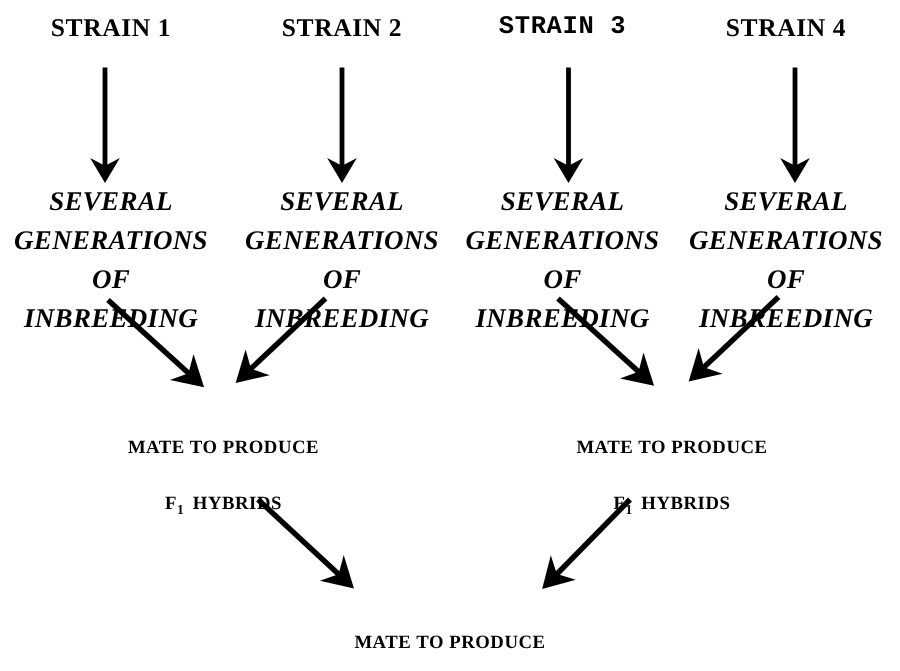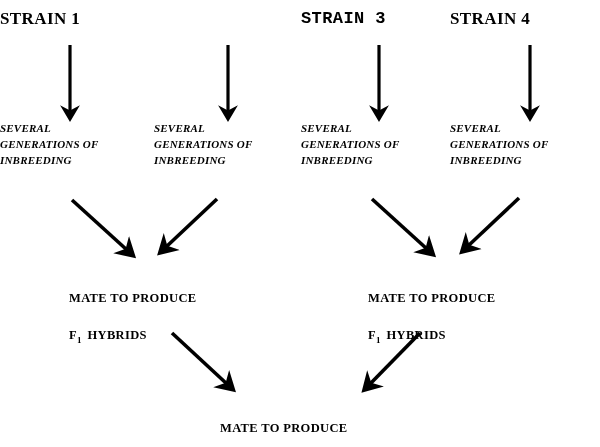--- a/index.html
+++ b/index.html
@@ -19,32 +19,32 @@
   }
   #arrow-layer {
     position: absolute;
     left: 0;
     top: 0;
     width: 600px;
     height: 447px;
   }
   .node {
     position: absolute;
-    text-align: left;
+    text-align: center;
     color: #000000;
     line-height: 1.18;
     white-space: pre-line;
   }
   .strain-label {
     font-size: 17px;
     font-weight: bold;
     letter-spacing: 0.4px;
   }
   .inbreed-label {
-    font-size: 11px;
+    font-size: 18px;
     font-weight: bold;
     font-style: italic;
     letter-spacing: 0.2px;
     line-height: 1.45;
   }
   .cross-label {
     font-size: 12.5px;
     font-weight: bold;
     letter-spacing: 0.35px;
     line-height: 1.5;
@@ -84,20 +84,21 @@
         <line x1="372" y1="199" x2="427" y2="249" stroke="#000000" stroke-width="3.6" marker-end="url(#head-d)"></line>
         <line x1="519" y1="198" x2="468" y2="246" stroke="#000000" stroke-width="3.6" marker-end="url(#head-d)"></line>
       </g>
     <g id="final-arrows">
         <line x1="172" y1="333" x2="227" y2="384" stroke="#000000" stroke-width="3.6" marker-end="url(#head-d)"></line>
         <line x1="420" y1="333" x2="370" y2="384" stroke="#000000" stroke-width="3.6" marker-end="url(#head-d)"></line>
       </g>
   </svg>
 
   <div class="node strain-label" style="left:0;top:9px;width:148px;">STRAIN 1</div>
+  <div class="node strain-label" style="left:154px;top:9px;width:148px;">STRAIN 2</div>
   <div class="node strain-label" style="left:301px;top:9px;width:148px;font-family:Liberation Mono, monospace;">STRAIN 3</div>
   <div class="node strain-label" style="left:450px;top:9px;width:148px;">STRAIN 4</div>
 
   <div class="node inbreed-label" style="left:0;top:121px;width:148px;">SEVERAL
 GENERATIONS OF
 INBREEDING</div>
   <div class="node inbreed-label" style="left:154px;top:121px;width:148px;">SEVERAL
 GENERATIONS OF
 INBREEDING</div>
   <div class="node inbreed-label" style="left:301px;top:121px;width:148px;">SEVERAL

